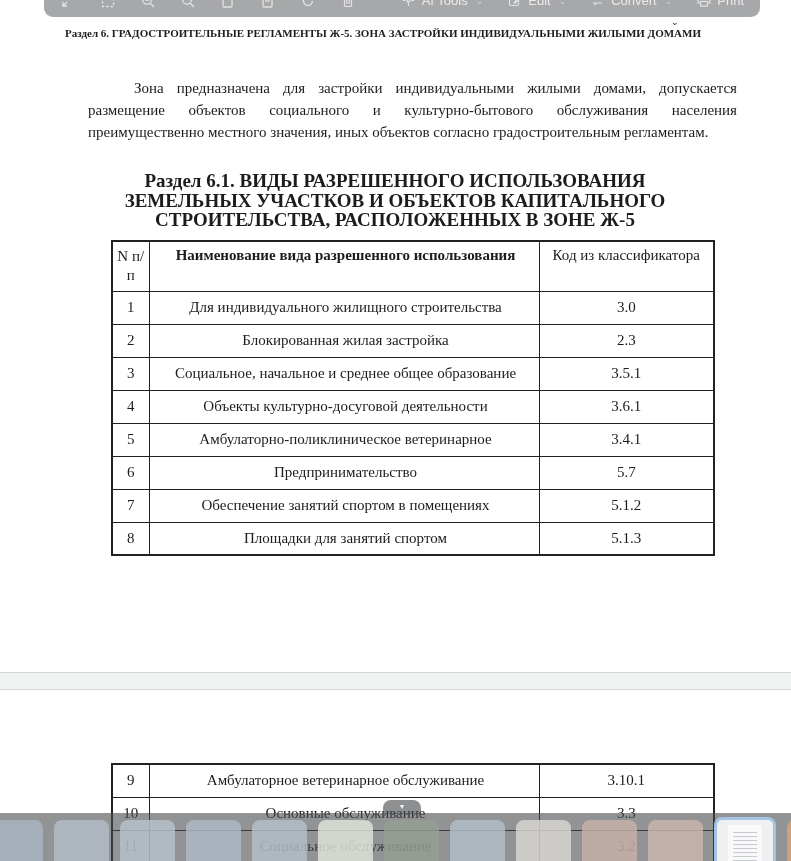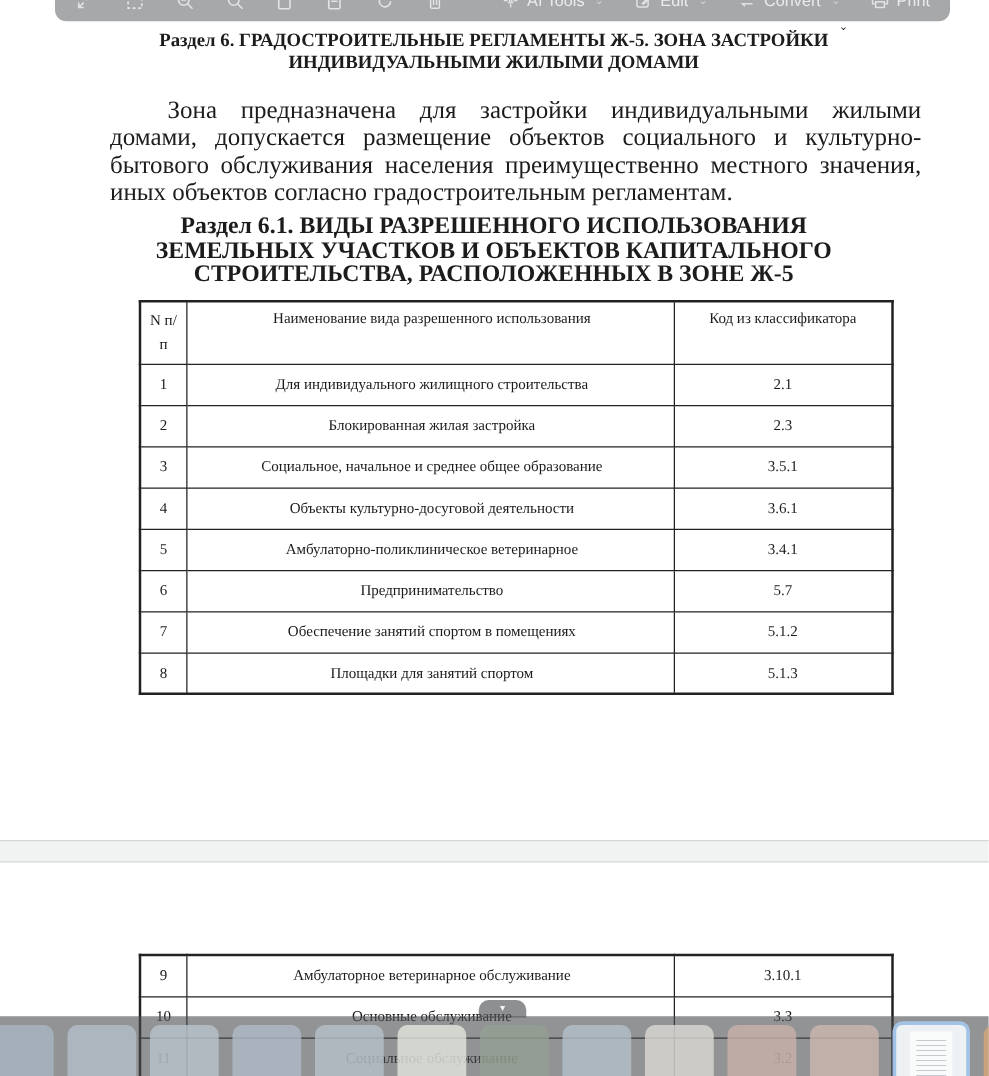--- a/index.html
+++ b/index.html
@@ -16,34 +16,34 @@
   }
   .tb-icons{display:flex;align-items:center;gap:25px;}
   .tb-icon{width:15px;height:15px;display:inline-flex;align-items:center;justify-content:center;color:#e2e3e4;cursor:pointer;}
   .tb-icon svg{display:block;}
   .tb-spacer{flex:1;}
   .tb-menus{display:flex;align-items:center;gap:24px;}
   .menu-item{display:flex;align-items:center;gap:6px;color:#ebebec;font-size:13px;cursor:pointer;white-space:nowrap;}
   .menu-item .chev{font-size:9px;color:#d7d8d9;margin-left:2px;}
   
   .doc-title{
-    position:absolute;top:25px;left:65px;width:660px;text-align:center;
-    font-weight:bold;font-size:15px;line-height:17px;z-index:1;
+    position:absolute;top:25px;left:65px;width:660px;
+    font-weight:bold;font-size:11px;line-height:17px;z-index:1;
   }
   .doc-paragraph{
     position:absolute;top:77px;left:88px;width:649px;
-    font-size:20px;line-height:22px;text-align:justify;text-indent:46px;z-index:1;
+    font-size:15px;line-height:22px;text-align:justify;text-indent:46px;z-index:1;
   }
   .doc-subtitle{
     position:absolute;top:171px;left:105px;width:580px;text-align:center;
     font-weight:bold;font-size:19px;line-height:19.5px;z-index:1;
   }
   table.regs{
     position:absolute;left:111px;border-collapse:collapse;table-layout:fixed;
-    width:602px;font-size:12px;z-index:1;background:transparent;
+    width:602px;font-size:15px;z-index:1;background:transparent;
   }
   table.regs.t1{top:240px;}
   table.regs.t2{top:763px;}
   table.regs td,table.regs th{
     border:1px solid #222;font-weight:normal;padding:0 4px;box-sizing:border-box;
   }
   table.regs{border:2px solid #222;}
   .col-num{width:37px;text-align:center;}
   .col-name{width:390px;text-align:center;padding-left:7px !important;}
   .col-code{width:175px;text-align:center;font-family:Liberation Serif, serif;}
@@ -181,27 +181,27 @@
 <div class="cursor-mark">⌄</div>
 
 <div class="doc-title">Раздел 6. ГРАДОСТРОИТЕЛЬНЫЕ РЕГЛАМЕНТЫ Ж-5. ЗОНА ЗАСТРОЙКИ ИНДИВИДУАЛЬНЫМИ ЖИЛЫМИ ДОМАМИ</div>
 <div class="doc-paragraph">Зона предназначена для застройки индивидуальными жилыми домами, допускается размещение объектов социального и культурно-бытового обслуживания населения преимущественно местного значения, иных объектов согласно градостроительным регламентам.</div>
 <div class="doc-subtitle">Раздел 6.1. ВИДЫ РАЗРЕШЕННОГО ИСПОЛЬЗОВАНИЯ ЗЕМЕЛЬНЫХ УЧАСТКОВ И ОБЪЕКТОВ КАПИТАЛЬНОГО СТРОИТЕЛЬСТВА, РАСПОЛОЖЕННЫХ В ЗОНЕ Ж-5</div>
 
 <table class="regs t1">
   <tbody>
       <tr class="hdr">
     <th class="col-num">N п/п</th>
-    <th class="col-name" style="text-align:center;">Наименование вида разрешенного использования</th>
+    <th class="col-name" style="text-align:center;font-weight:bold;">Наименование вида разрешенного использования</th>
     <th class="col-code">Код из классификатора</th>
   </tr>
   <tr class="data">
     <td class="col-num">1</td>
     <td class="col-name">Для индивидуального жилищного строительства</td>
-    <td class="col-code">2.1</td>
+    <td class="col-code">3.0</td>
   </tr>
   <tr class="data">
     <td class="col-num">2</td>
     <td class="col-name">Блокированная жилая застройка</td>
     <td class="col-code">2.3</td>
   </tr>
   <tr class="data">
     <td class="col-num">3</td>
     <td class="col-name">Социальное, начальное и среднее общее образование</td>
     <td class="col-code">3.5.1</td>

